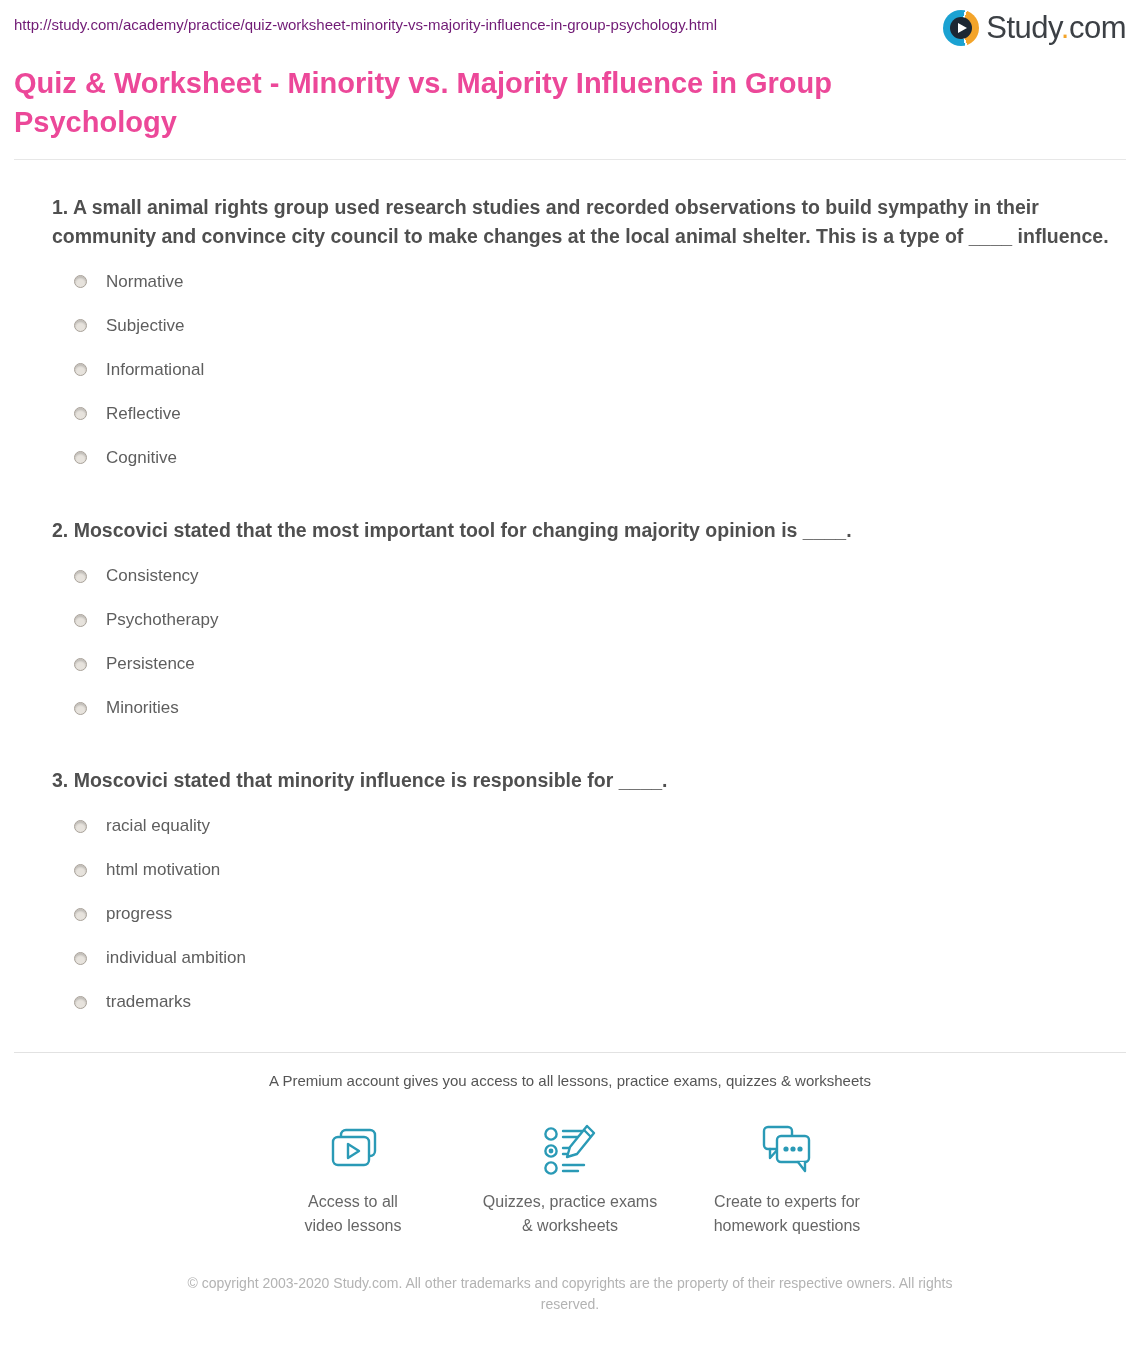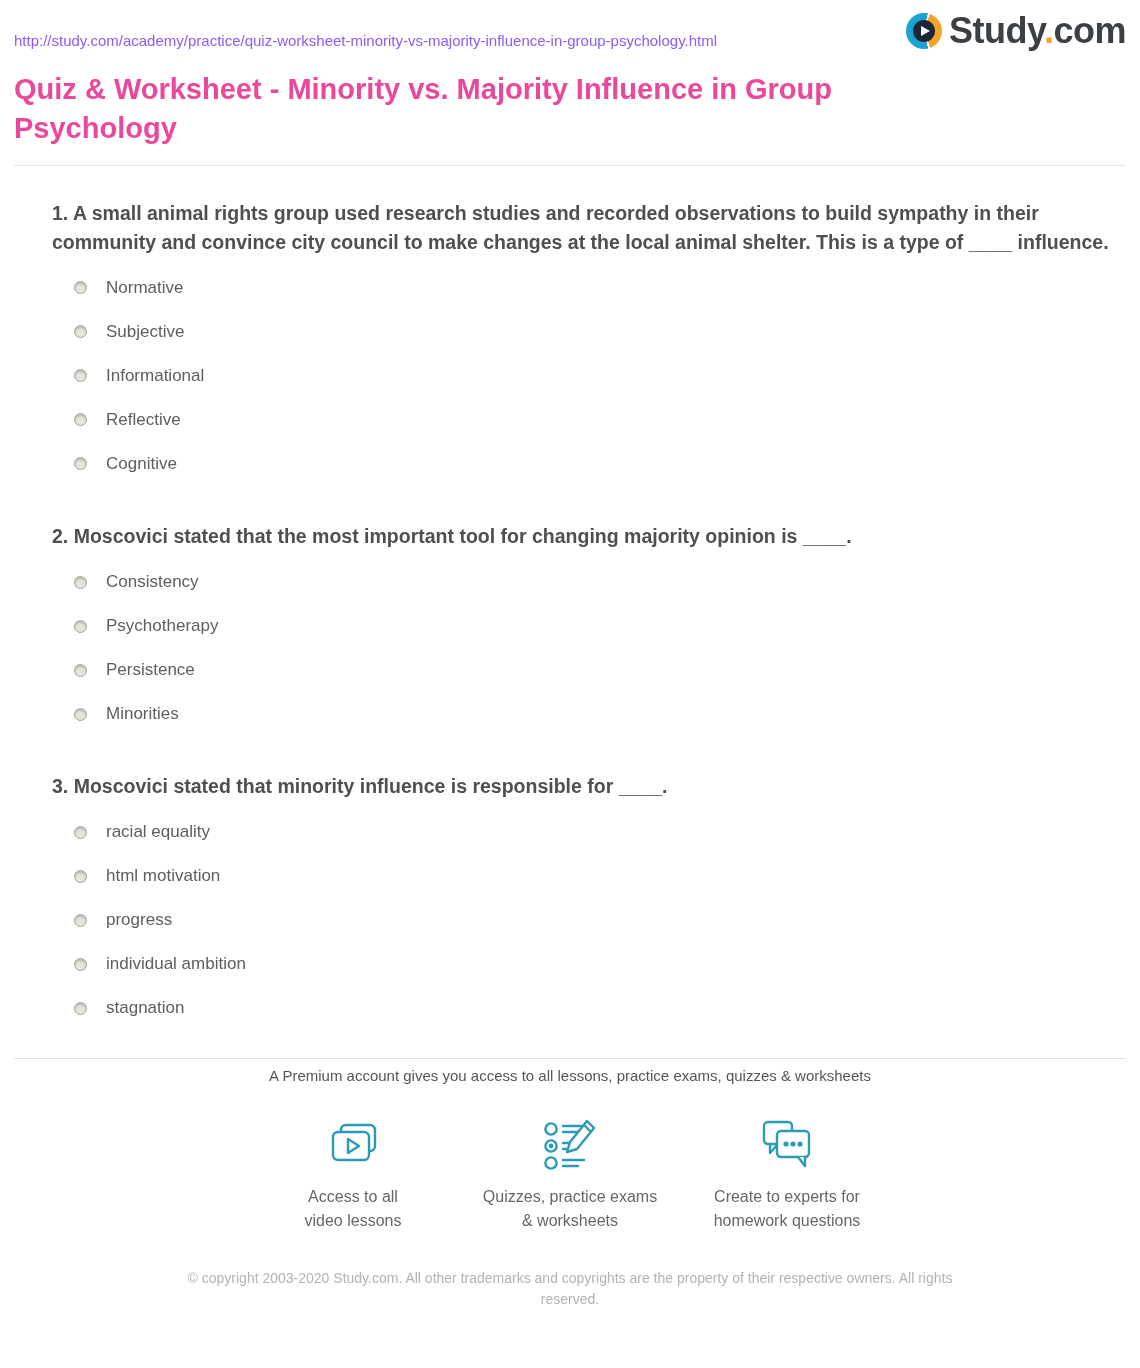--- a/index.html
+++ b/index.html
@@ -5,39 +5,39 @@
   * { margin:0; padding:0; box-sizing:border-box; }
   html,body { background:#ffffff; }
   body {
     font-family:"Liberation Sans","DejaVu Sans",sans-serif;
     color:#555; width:1140px;
   }
   .page { width:1140px; min-height:1368px; padding:0 14px; background:#fff; }
 
   
   .header { display:flex; justify-content:space-between; align-items:flex-start; padding-top:10px; }
-  .url { font-size:15px; color:#8b5cf6; margin-top:22px; letter-spacing:0; }
+  .url { font-size:15px; color:#701a75; margin-top:6px; letter-spacing:0; }
   .logo { display:flex; align-items:center; gap:7px; cursor:pointer; }
   .logo-icon {
     width:36px; height:36px; border-radius:50%; position:relative; flex:0 0 auto;
     background:conic-gradient(from 0deg,
       #1ba2d2 0 12deg, #ffffff 12deg 19deg,
       #f3a42a 19deg 160deg, #ffffff 160deg 167deg,
       #1ba2d2 167deg 360deg);
     display:flex; align-items:center; justify-content:center;
   }
   .logo-icon::before {
     content:""; width:22px; height:22px; border-radius:50%; background:#1c2733;
     position:absolute; top:7px; left:7px;
   }
   .logo-icon::after {
     content:""; position:relative; z-index:1; margin-left:3px;
     border-left:9px solid #fff; border-top:5.5px solid transparent; border-bottom:5.5px solid transparent;
   }
-  .logo-text { font-size:36px; font-weight:700; color:#3c4045; letter-spacing:-0.5px; }
+  .logo-text { font-size:31px; font-weight:400; color:#3c4045; letter-spacing:-0.5px; }
   .logo-dot { color:#f3a42a; }
 
   
   .title { margin-top:18px; font-size:29px; font-weight:700; line-height:1.35; color:#ec4899; max-width:860px; }
   .divider { border:none; border-top:1px solid #e7e7e7; margin-top:17px; }
 
   
   .question { margin-top:33px;margin-left:38px; }
   .question + .question { margin-top:36px; }
   .q-text { font-size:19.5px; font-weight:700; color:#4f4f4f; line-height:1.45; }
@@ -47,21 +47,21 @@
     width:13px; height:13px; border-radius:50%; flex:0 0 auto;
     background:#e7e3dd; border:1px solid #a9a29a;
     box-shadow:inset 0 2px 2px rgba(0,0,0,.18);
   }
   .opt-label { font-size:17px; color:#5e5e5e; margin-left:19px; }
 
   
   .cta-divider { border:none; border-top:1px solid #e2e2e2; margin-top:28px; }
   .cta { text-align:center; }
   .cta-heading { margin-top:21px; font-size:24px; font-weight:400; color:#58a6cc; }
-  .cta-sub { margin-top:8px; font-size:15px; color:#555; }
+  .cta-sub { margin-top:19px; font-size:15px; color:#555; }
 
   .features { display:flex; justify-content:center; margin-top:32px; gap:22px; }
   .feature { width:195px; text-align:center; }
   .feature-icon { height:58px; display:flex; align-items:flex-end; justify-content:center; }
   .feature-label { margin-top:11px; font-size:16px; color:#666; line-height:1.45; }
 
   
   .footer { text-align:center; margin-top:36px; padding-bottom:26px; }
   .footer p { font-size:14px; color:#b3b3b3; line-height:1.55; max-width:795px; margin:0 auto; }
 
@@ -147,21 +147,21 @@
         <div class="option">
           <span class="radio"></span>
           <span class="opt-label">progress</span>
         </div>
         <div class="option">
           <span class="radio"></span>
           <span class="opt-label">individual ambition</span>
         </div>
         <div class="option">
           <span class="radio"></span>
-          <span class="opt-label">stagnation</span>
+          <span class="opt-label">trademarks</span>
         </div>
       </div>
     </section>
 
   </main>
 
   <hr class="cta-divider">
 
   <section class="cta">
     <p class="cta-sub">A Premium account gives you access to all lessons, practice exams, quizzes &amp; worksheets</p>

